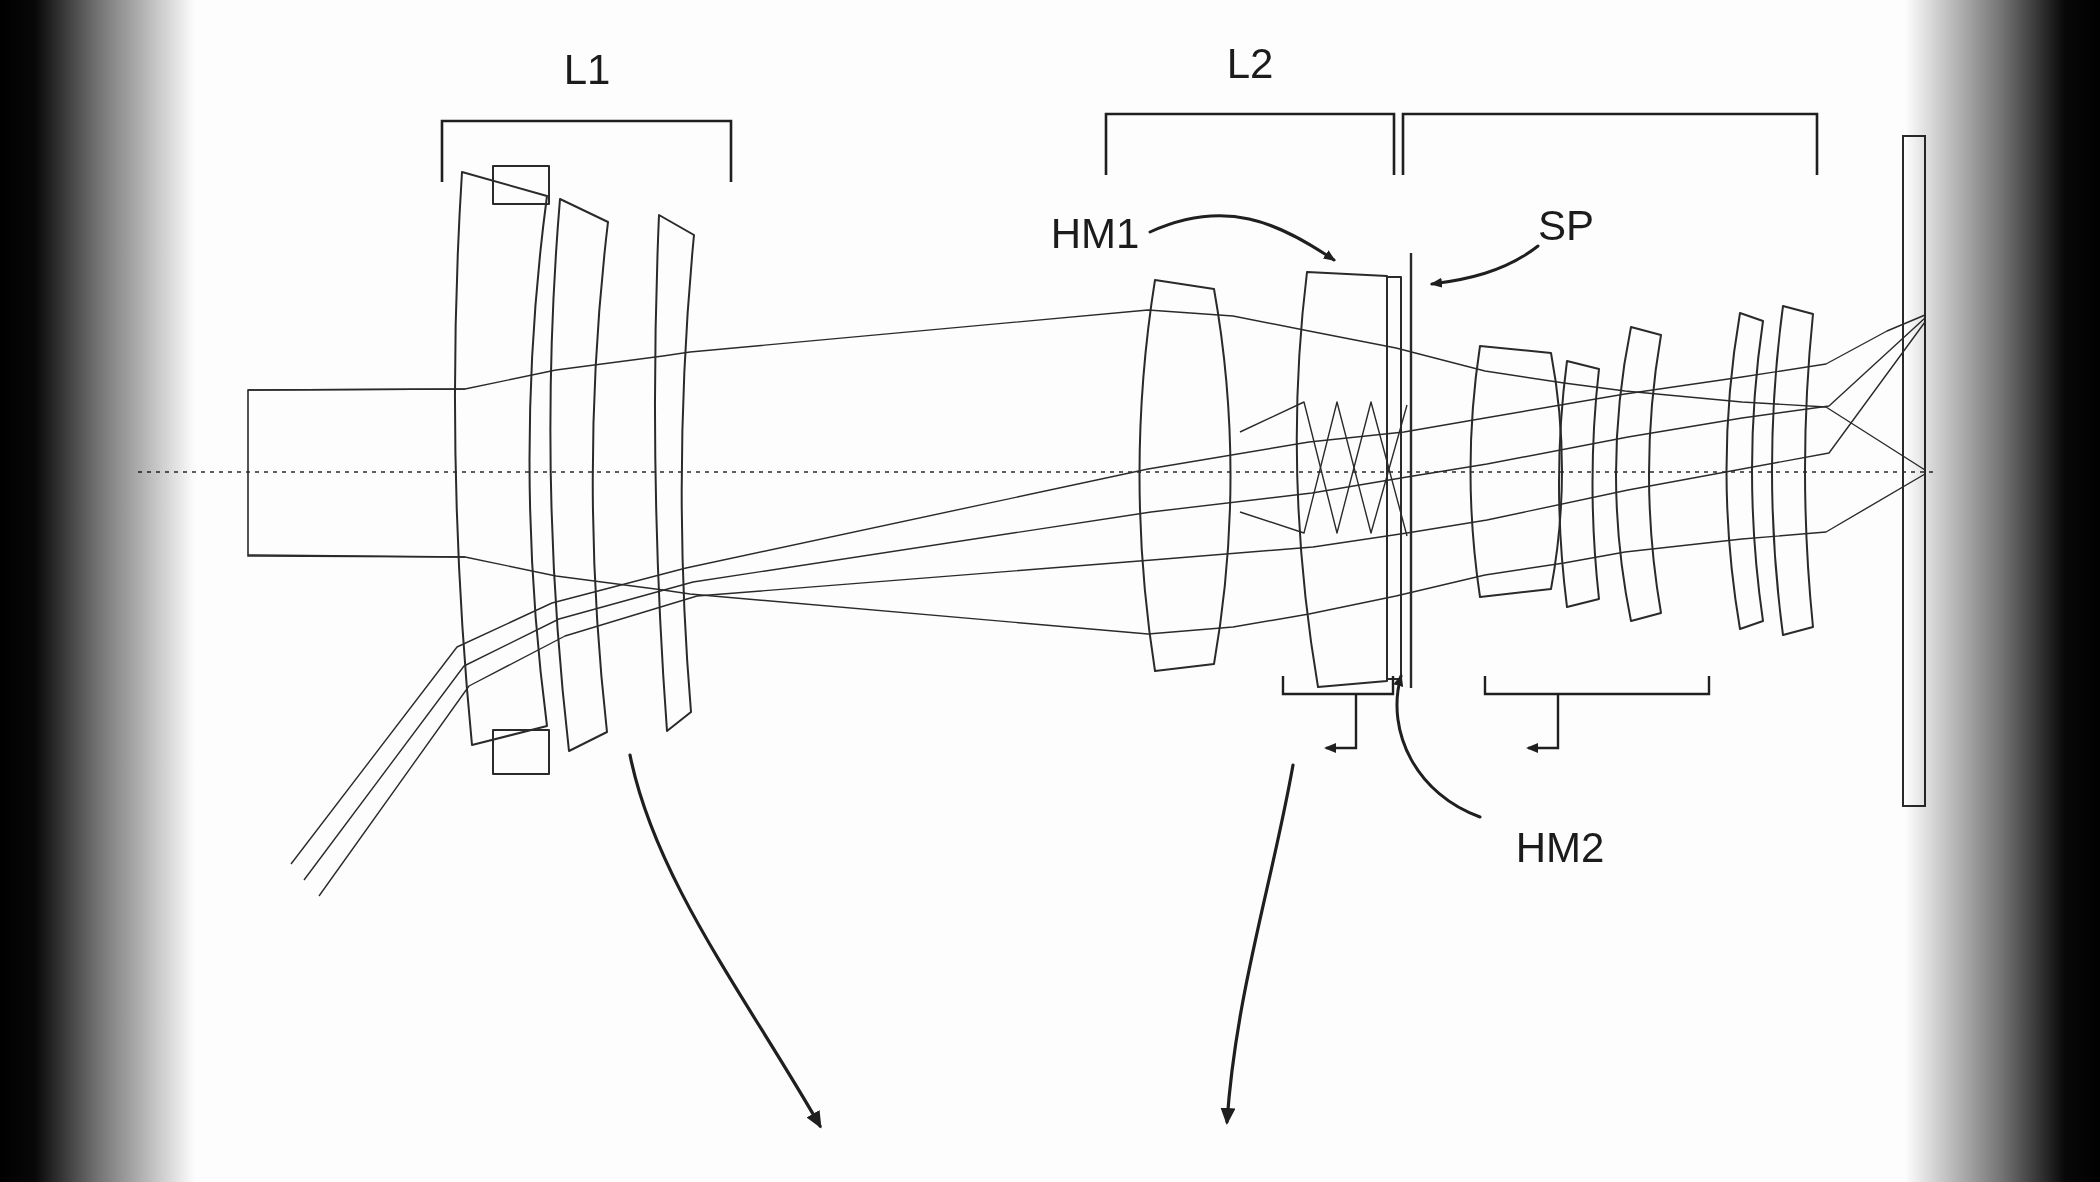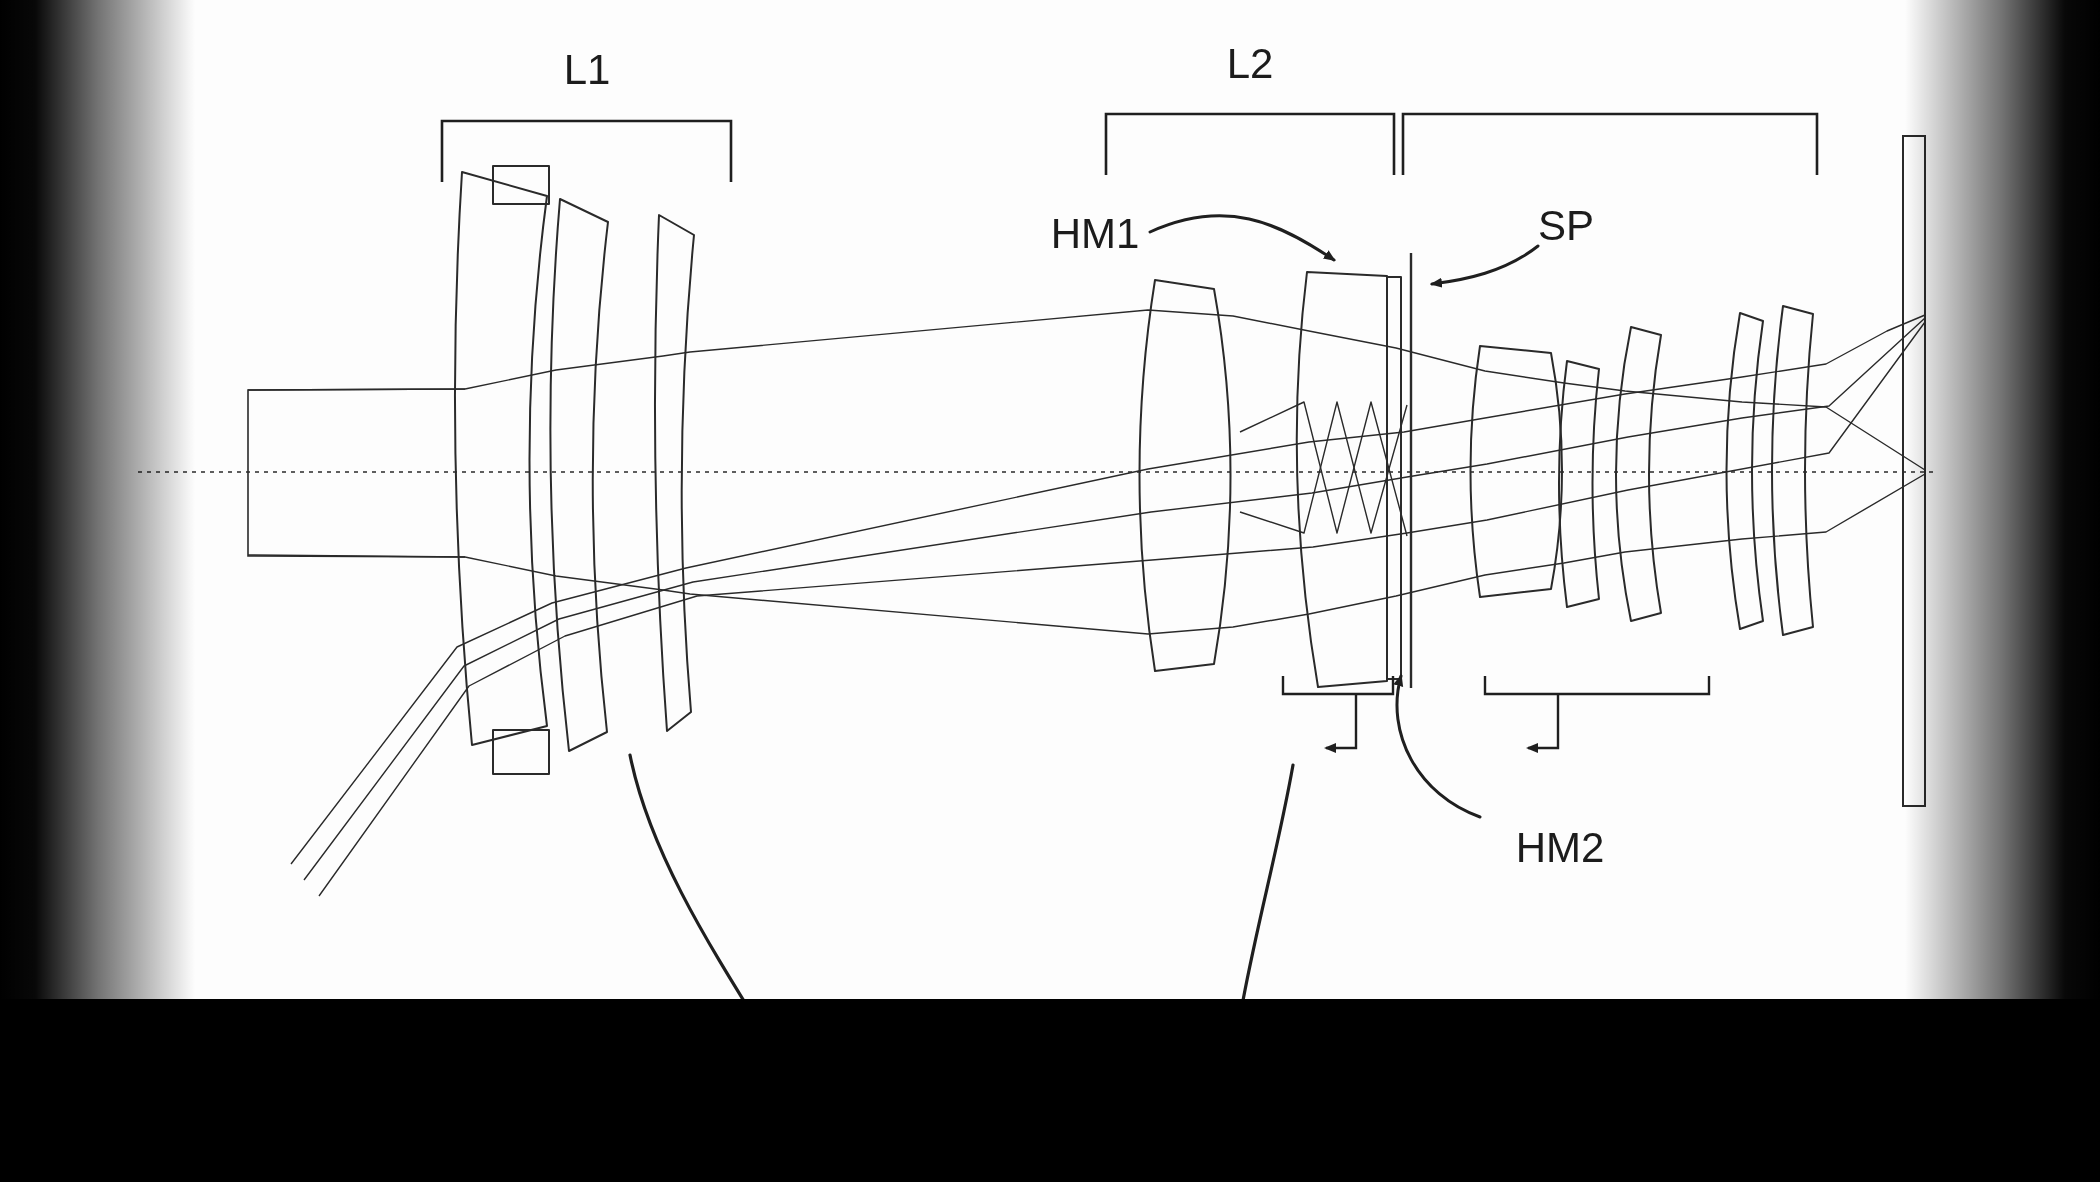--- a/index.html
+++ b/index.html
@@ -3,21 +3,21 @@
 <meta charset="utf-8">
 <style>
   html, body {
     margin: 0;
     padding: 0;
     background: #000;
   }
   .stage {
     position: relative;
     width: 2100px;
-    height: 999px;
+    height: 1182px;
     background: #fdfdfd;
     overflow: hidden;
     font-family: "Liberation Sans", sans-serif;
   }
   .stage svg {
     position: absolute;
     left: 0;
     top: 0;
   }
   .vignette-left, .vignette-right {

